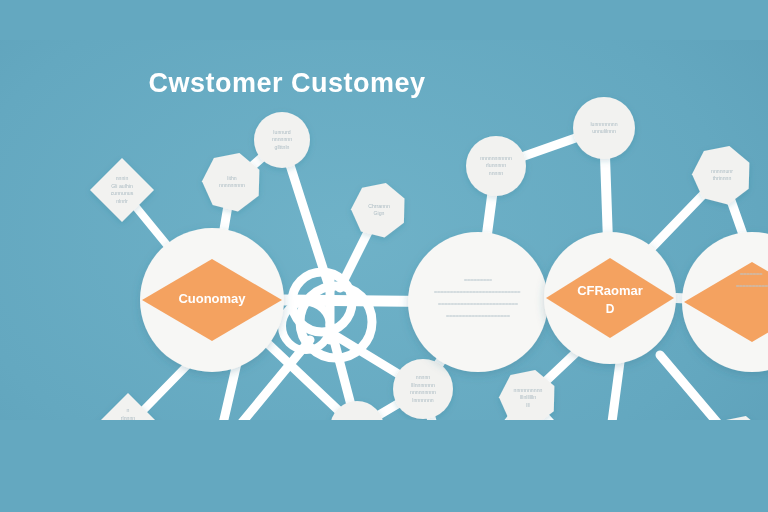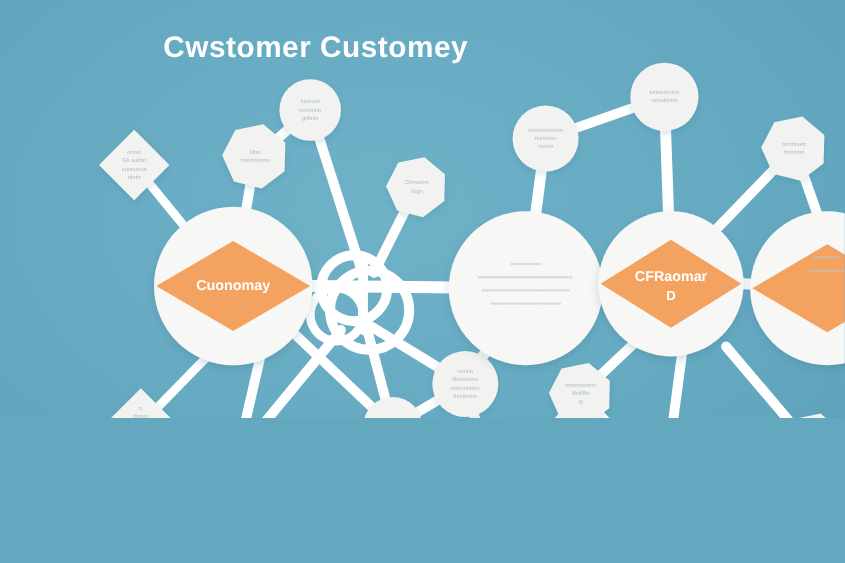--- a/index.html
+++ b/index.html
@@ -10,20 +10,21 @@
     height: 512px;
     overflow: hidden;
     background: #64a8c0;
     font-family: "Liberation Sans", sans-serif;
   }
   #stage {
     position: relative;
     width: 768px;
     height: 380px;
     overflow: hidden;
+    margin-top: 40px;
   }
   #stage svg {
     position: absolute;
     top: 0;
     left: 0;
     display: block;
   }
   .bg-rect { }
   .edge {
     stroke: #ffffff;

